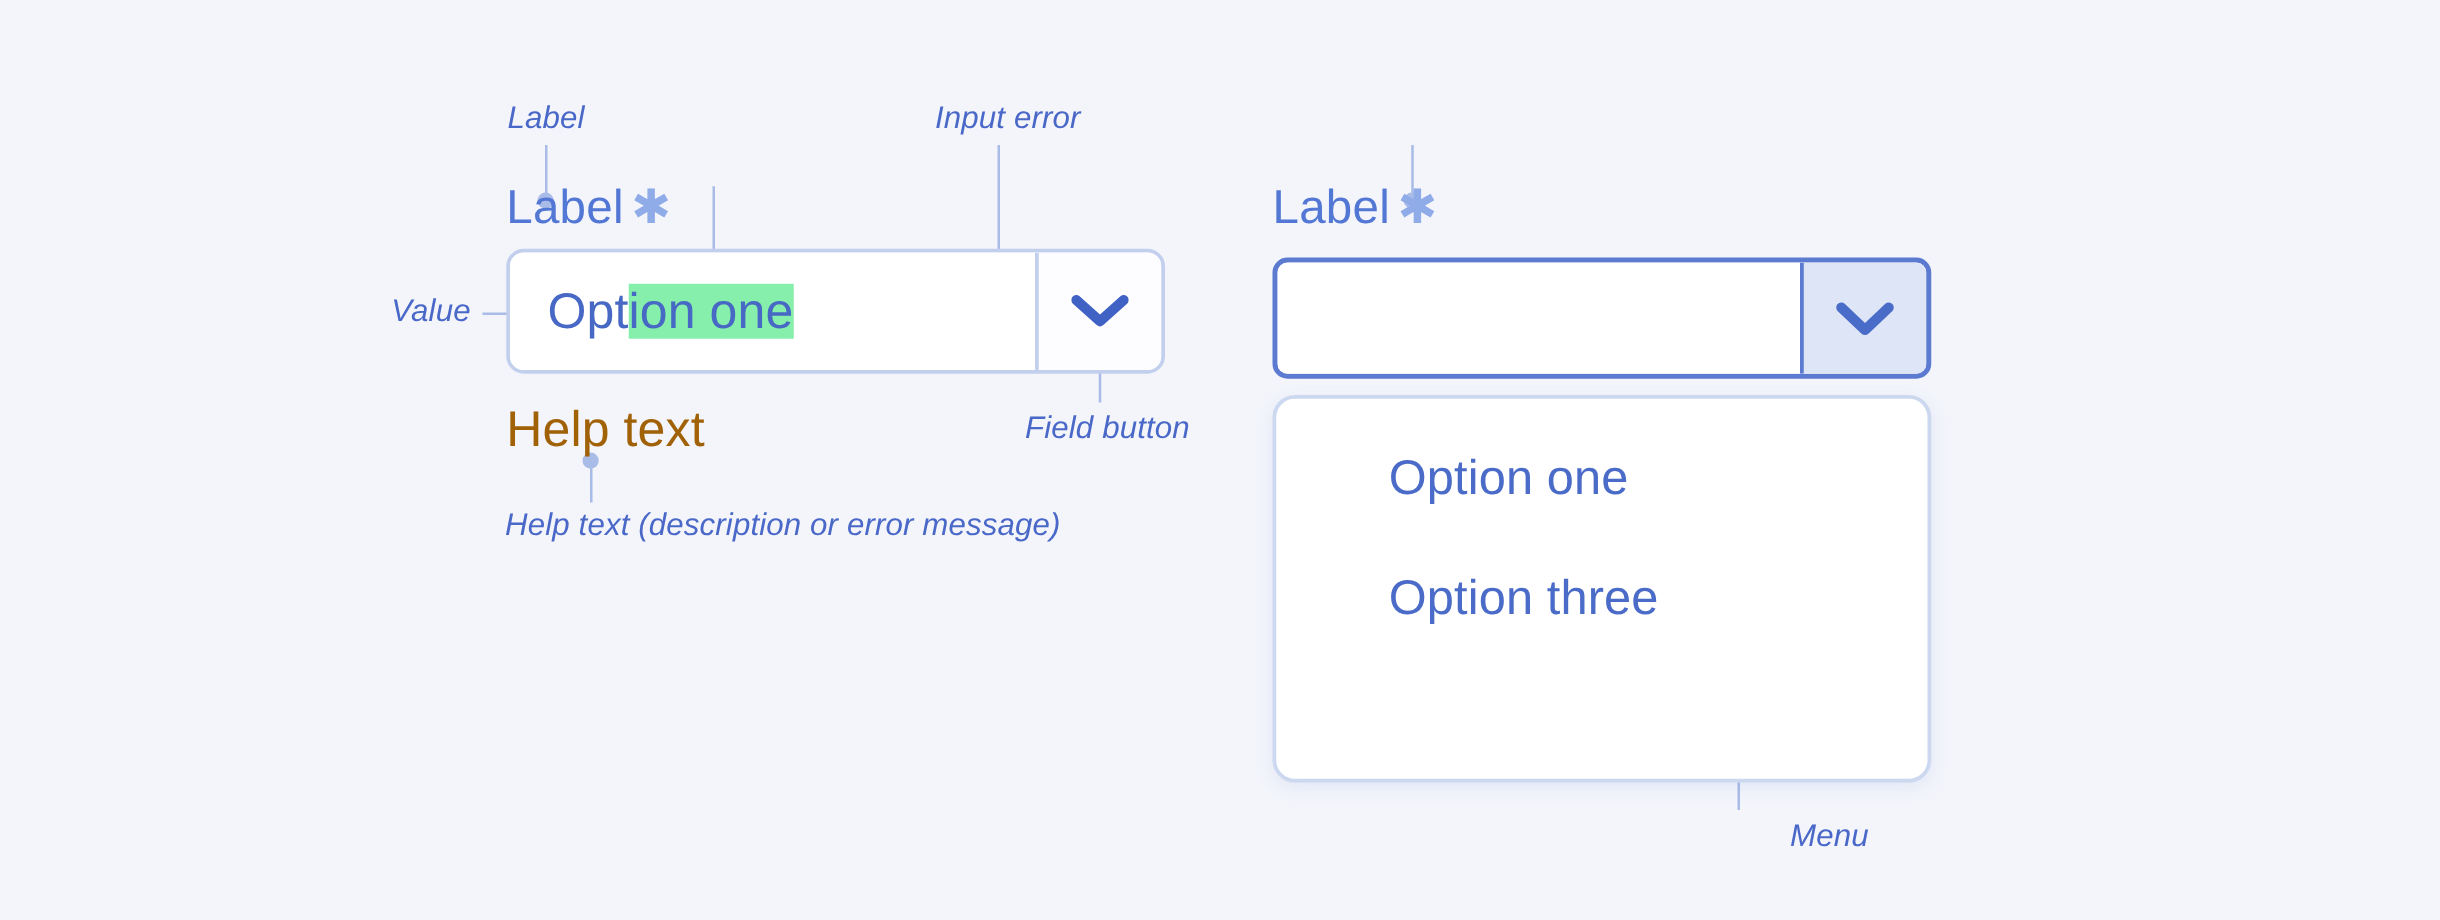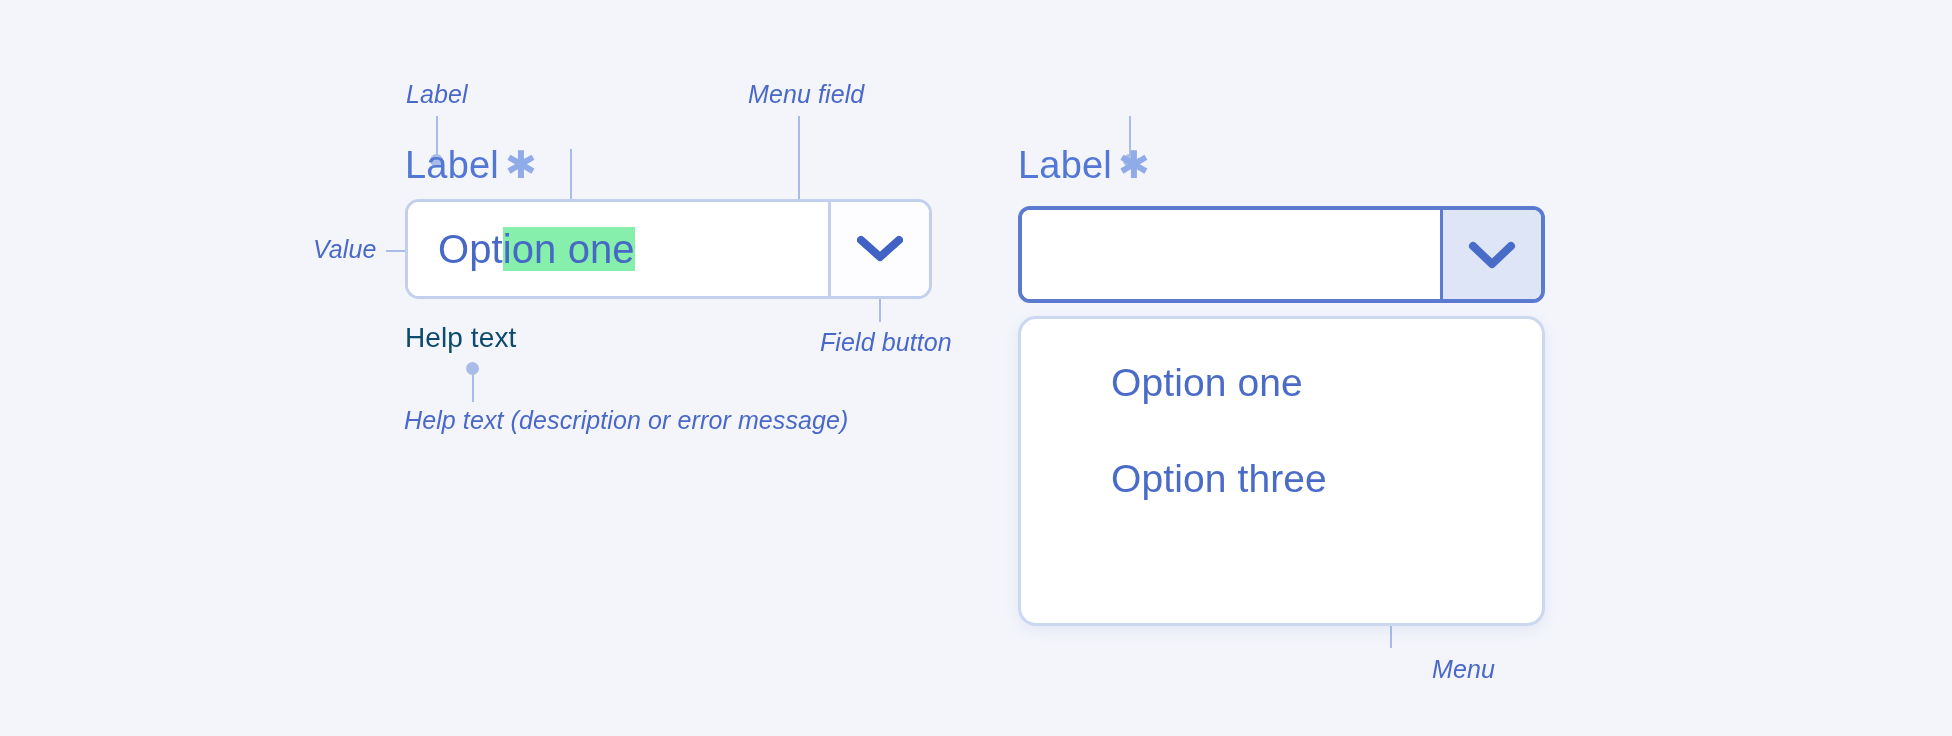--- a/index.html
+++ b/index.html
@@ -118,22 +118,22 @@
     display: flex;
     align-items: center;
     justify-content: center;
   }
 
   .chev { display: block; }
 
   
   .help-text {
     position: absolute;
-    font-size: 28px;
-    color: #0c4a6e;
+    font-size: 40px;
+    color: #a16207;
     letter-spacing: .1px;
     white-space: nowrap;
   }
 
   
   .menu-card {
     position: absolute;
     background: #ffffff;
     border: 3px solid #ccd8f0;
     border-radius: 18px;
@@ -155,21 +155,21 @@
 
 <div id="stage">
 
   <div class="anno" style="left:406px; top:79px;">Label</div>
   <div class="leader v" style="left:436px; top:116px; height:44px;"></div>
   <div class="dot" style="left:430px; top:154px;"></div>
 
   <div class="leader v" style="left:570px; top:149px; height:97px;"></div>
   <div class="dot" style="left:564px; top:240px;"></div>
 
-  <div class="anno" style="left:748px; top:79px;">Menu field</div>
+  <div class="anno" style="left:748px; top:79px;">Input error</div>
   <div class="leader v" style="left:798px; top:116px; height:127px;"></div>
   <div class="dot" style="left:792px; top:237px;"></div>
 
   <div class="leader v" style="left:1129px; top:116px; height:44px;"></div>
   <div class="dot" style="left:1123px; top:154px;"></div>
 
   <div class="anno" style="left:313px; top:234px;">Value</div>
   <div class="leader h" style="left:386px; top:250px; width:56px;"></div>
   <div class="dot" style="left:431px; top:244px;"></div>
 

